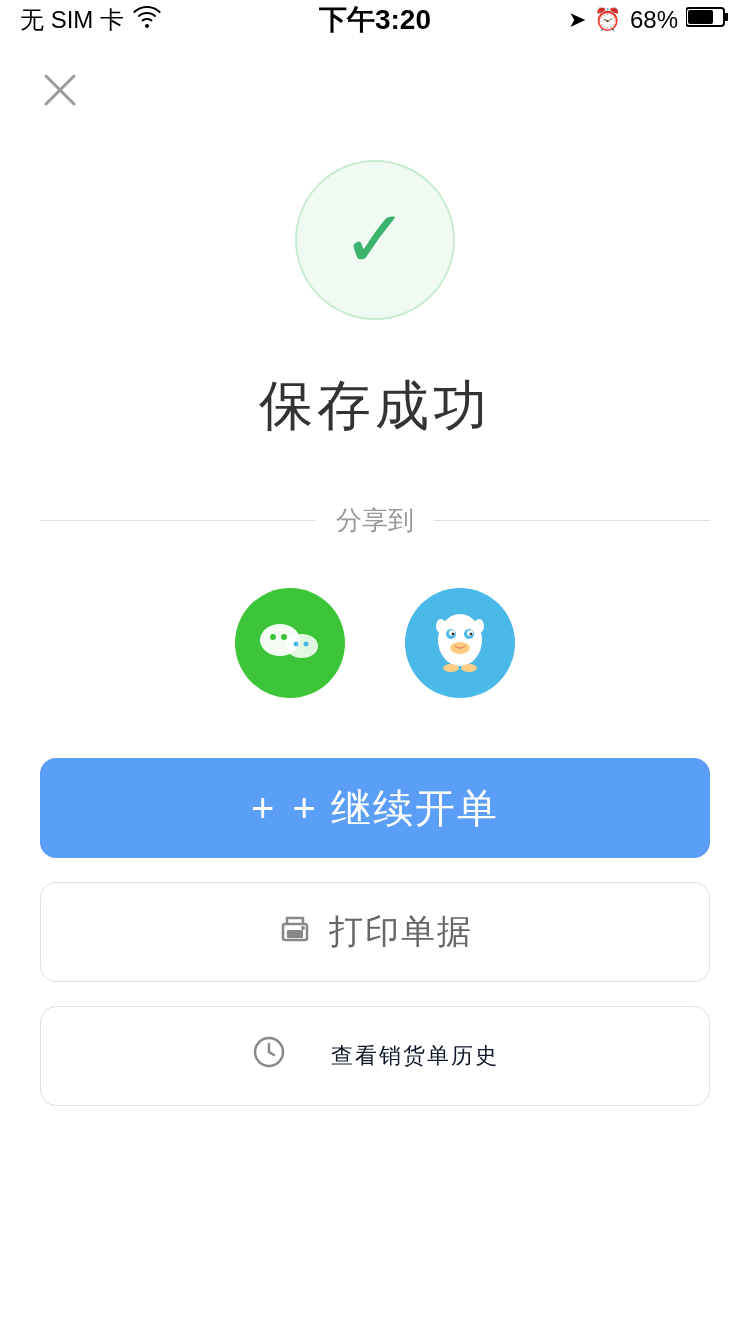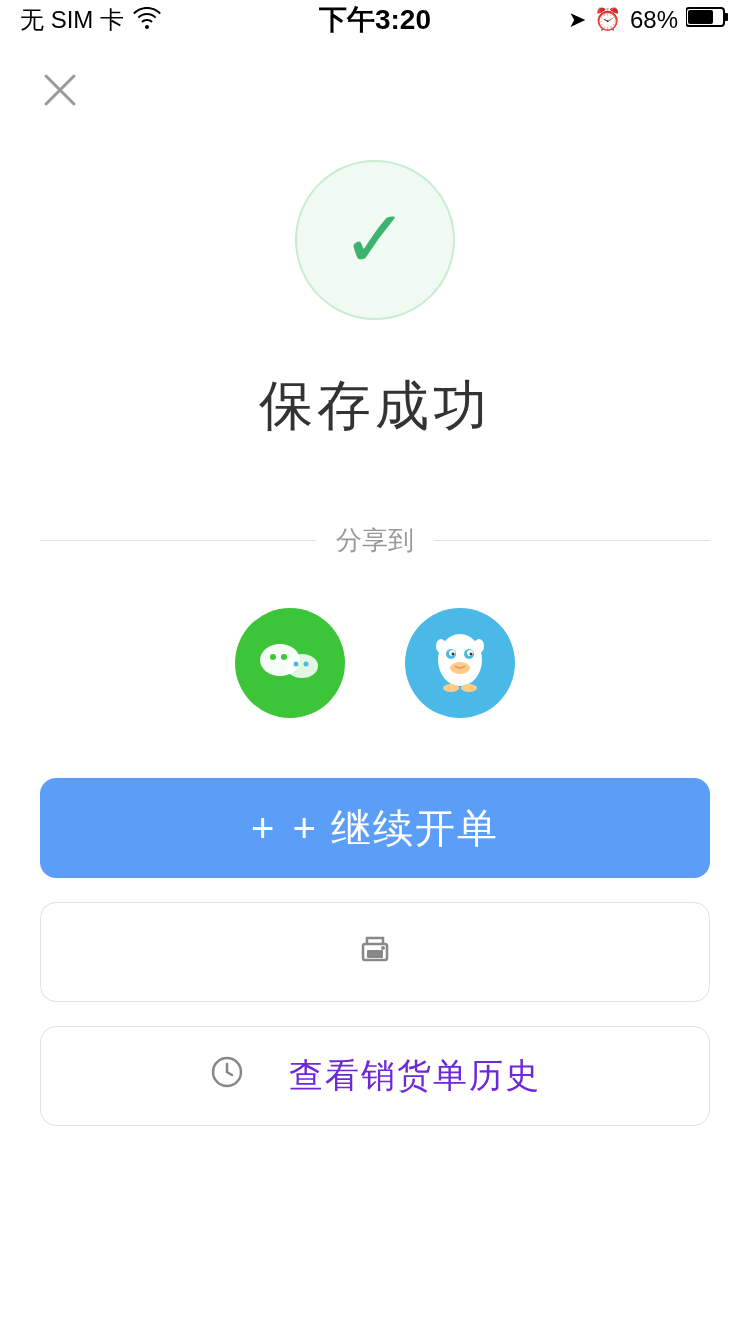--- a/index.html
+++ b/index.html
@@ -25,21 +25,21 @@
       background: #ffffff;
       display: flex;
       align-items: center;
       justify-content: space-between;
       padding: 0 20px;
       flex-shrink: 0;
     }
 
     .status-left {
       display: flex;
-      align-items: center;
+      align-items: flex-start;
       gap: 8px;
       font-size: 26px;
       font-weight: 500;
       color: #000;
     }
 
     .status-center {
       font-size: 28px;
       font-weight: 700;
       color: #000;
@@ -93,21 +93,21 @@
       color: #3cb46e;
       font-size: 80px;
       line-height: 1;
     }
 
     
     .success-title {
       font-size: 54px;
       font-weight: 500;
       color: #333333;
-      margin-bottom: 80px;
+      margin-bottom: 60px;
       letter-spacing: 4px;
     }
 
     
     .share-section {
       width: 100%;
       margin-bottom: 60px;
     }
 
     .share-divider {
@@ -306,27 +306,28 @@
 
     <button class="btn-secondary">
       <span class="btn-icon">
         <svg width="36" height="36" viewBox="0 0 36 36" fill="none">
           <rect x="6" y="14" width="24" height="16" rx="2" stroke="#888" stroke-width="2.5" fill="none"></rect>
           <path d="M10 14V8h16v6" stroke="#888" stroke-width="2.5" fill="none"></path>
           <rect x="10" y="20" width="16" height="8" rx="1" fill="#888"></rect>
           <circle cx="26" cy="18" r="2" fill="#888"></circle>
         </svg>
       </span>
+      <span style="font-size:34px; color:#666; letter-spacing:2px;">打印单据</span>
     </button>
 
     <button class="btn-secondary">
       <span class="btn-icon">
         <svg width="36" height="36" viewBox="0 0 36 36" fill="none">
           <circle cx="18" cy="18" r="14" stroke="#888" stroke-width="2.5" fill="none"></circle>
           <path d="M18 10v8l5 3" stroke="#888" stroke-width="2.5" stroke-linecap="round"></path>
         </svg>
       </span>
-      <span style="font-size:34px; color:#6d28d9; letter-spacing:2px;margin-left:28px;">查看销货单历史</span>
+      <span style="font-size:22px; color:#0f172a; letter-spacing:2px;margin-left:28px;">查看销货单历史</span>
     </button>
 
   </div>
 
 </div>
 
 </body></html>

